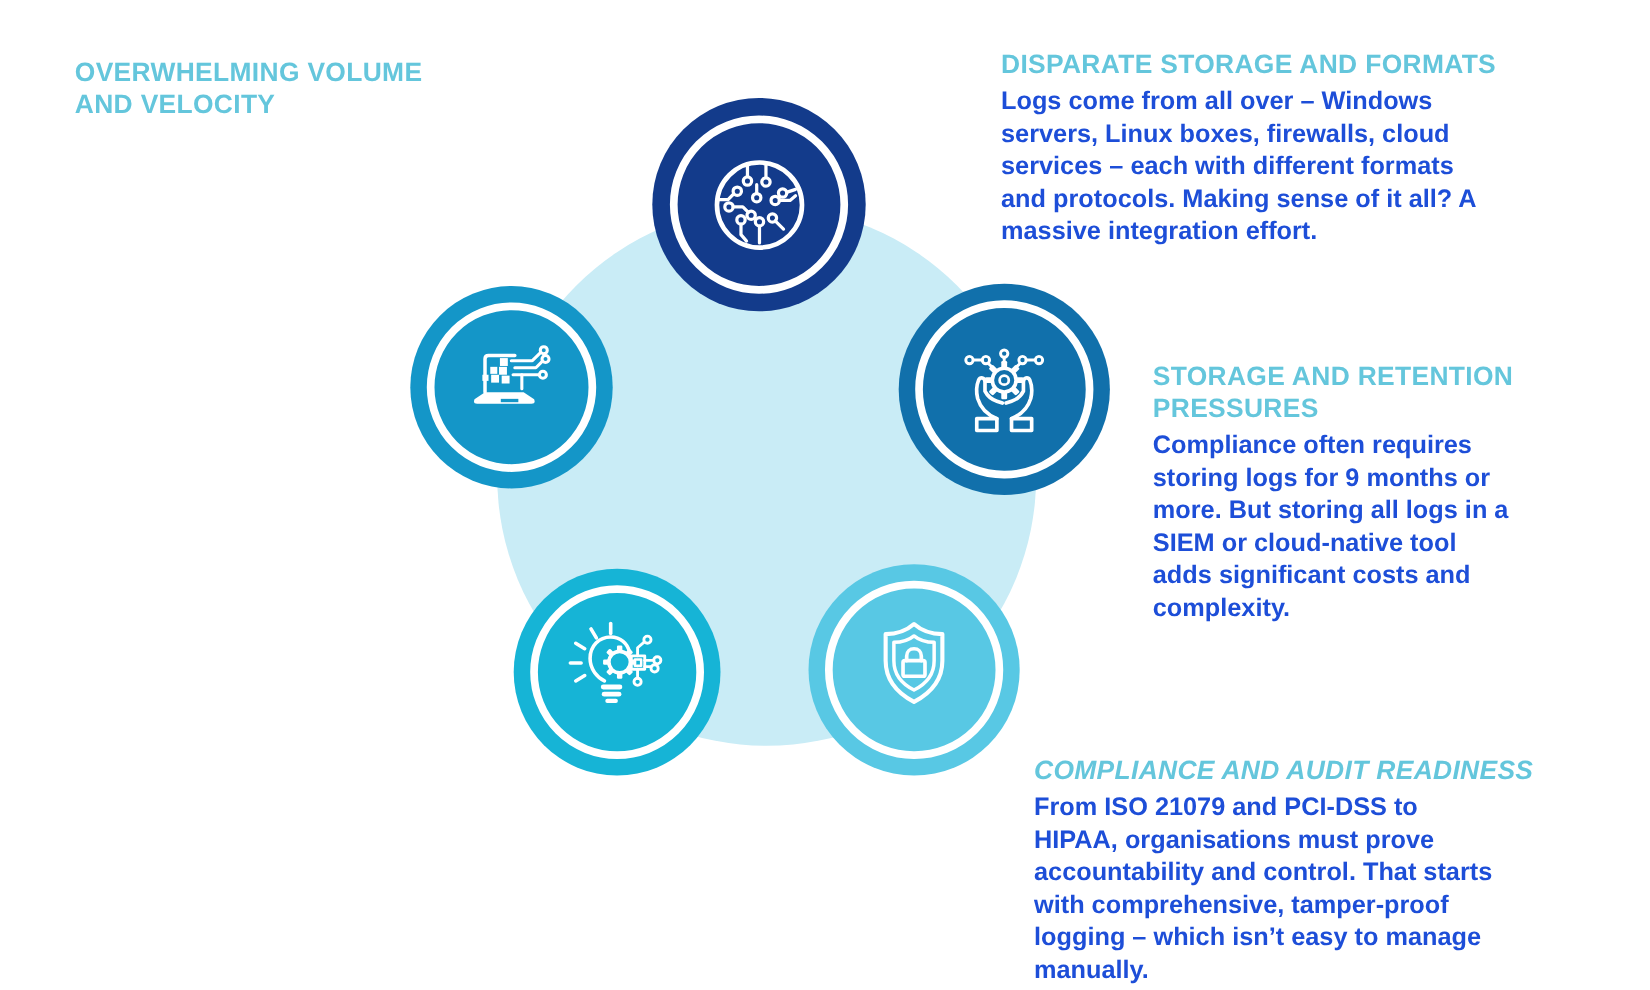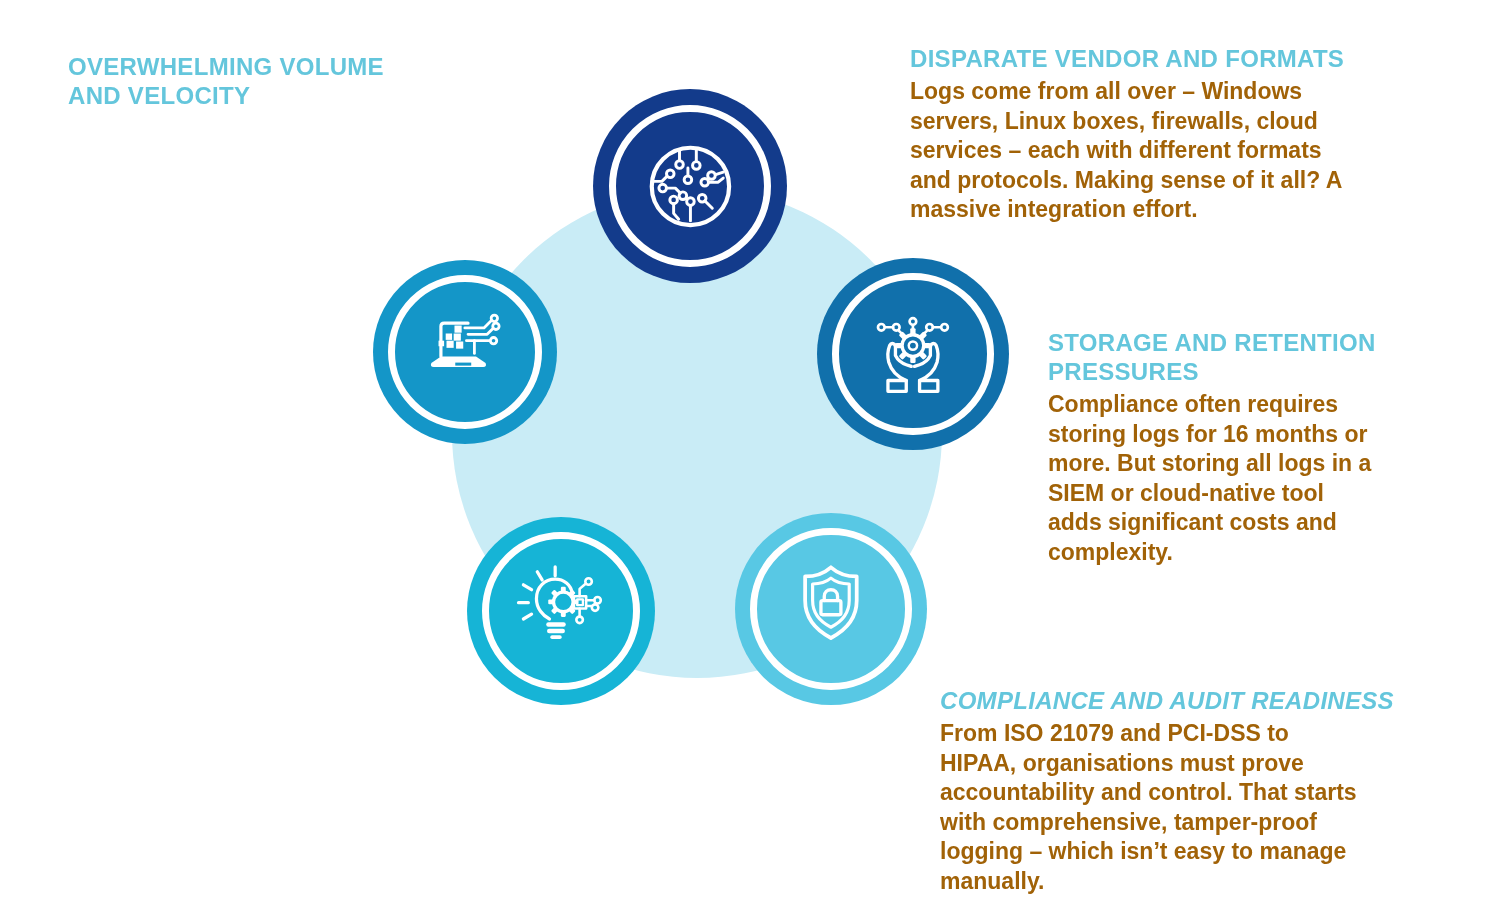--- a/index.html
+++ b/index.html
@@ -30,21 +30,21 @@
   #b-vendor{left:467px;top:517px;width:188px;height:188px;}
   #b-compliance{left:735px;top:513px;width:192px;height:192px;}
 
   .block{position:absolute;z-index:3;}
   .block h2{
     margin:16px 0 4px 0;font-size:24px;font-weight:700;line-height:29px;
     letter-spacing:.3px;white-space:pre-line;
   }
   .block p{
     margin:0;font-size:23px;font-weight:700;line-height:29.5px;
-    color:#a16207;white-space:pre-line;
+    color:#1d4ed8;white-space:pre-line;
   }
   #blk-volume{left:68px;top:36px;width:430px;}
   #blk-sources{left:910px;top:28px;width:530px;}
   #blk-storage{left:1048px;top:312px;width:430px;}
   #blk-compliance{left:940px;top:670px;width:530px;}
   #blk-vendor{left:163px;top:626px;width:430px;}
 
   .icon-stroke{stroke:#fff;fill:none;stroke-linecap:round;stroke-linejoin:round;}
   .icon-fill{fill:#fff;stroke:none;}
 </style>
@@ -191,33 +191,33 @@
       <path class="icon-stroke" stroke-width="4" d="M52 50 V45 C52 40 55.5 37 60 37 C64.5 37 68 40 68 45 V50"></path>
     </svg>
   </div>
 
   <section class="block" id="blk-volume">
     <h2 style="color: rgb(100, 198, 220);">OVERWHELMING VOLUME
 AND VELOCITY</h2>
   </section>
 
   <section class="block" id="blk-sources">
-    <h2 style="color: rgb(100, 198, 220);">DISPARATE VENDOR AND FORMATS</h2>
+    <h2 style="color: rgb(100, 198, 220);">DISPARATE STORAGE AND FORMATS</h2>
     <p>Logs come from all over – Windows
 servers, Linux boxes, firewalls, cloud
 services – each with different formats
 and protocols. Making sense of it all? A
 massive integration effort.</p>
   </section>
 
   <section class="block" id="blk-storage">
     <h2 style="color: rgb(100, 198, 220);">STORAGE AND RETENTION
 PRESSURES</h2>
     <p>Compliance often requires
-storing logs for 16 months or
+storing logs for 9 months or
 more. But storing all logs in a
 SIEM or cloud-native tool
 adds significant costs and
 complexity.</p>
   </section>
 
   <section class="block" id="blk-compliance">
     <h2 style="color: rgb(100, 198, 220); font-style: italic;">COMPLIANCE AND AUDIT READINESS</h2>
     <p>From ISO 21079 and PCI-DSS to
 HIPAA, organisations must prove

